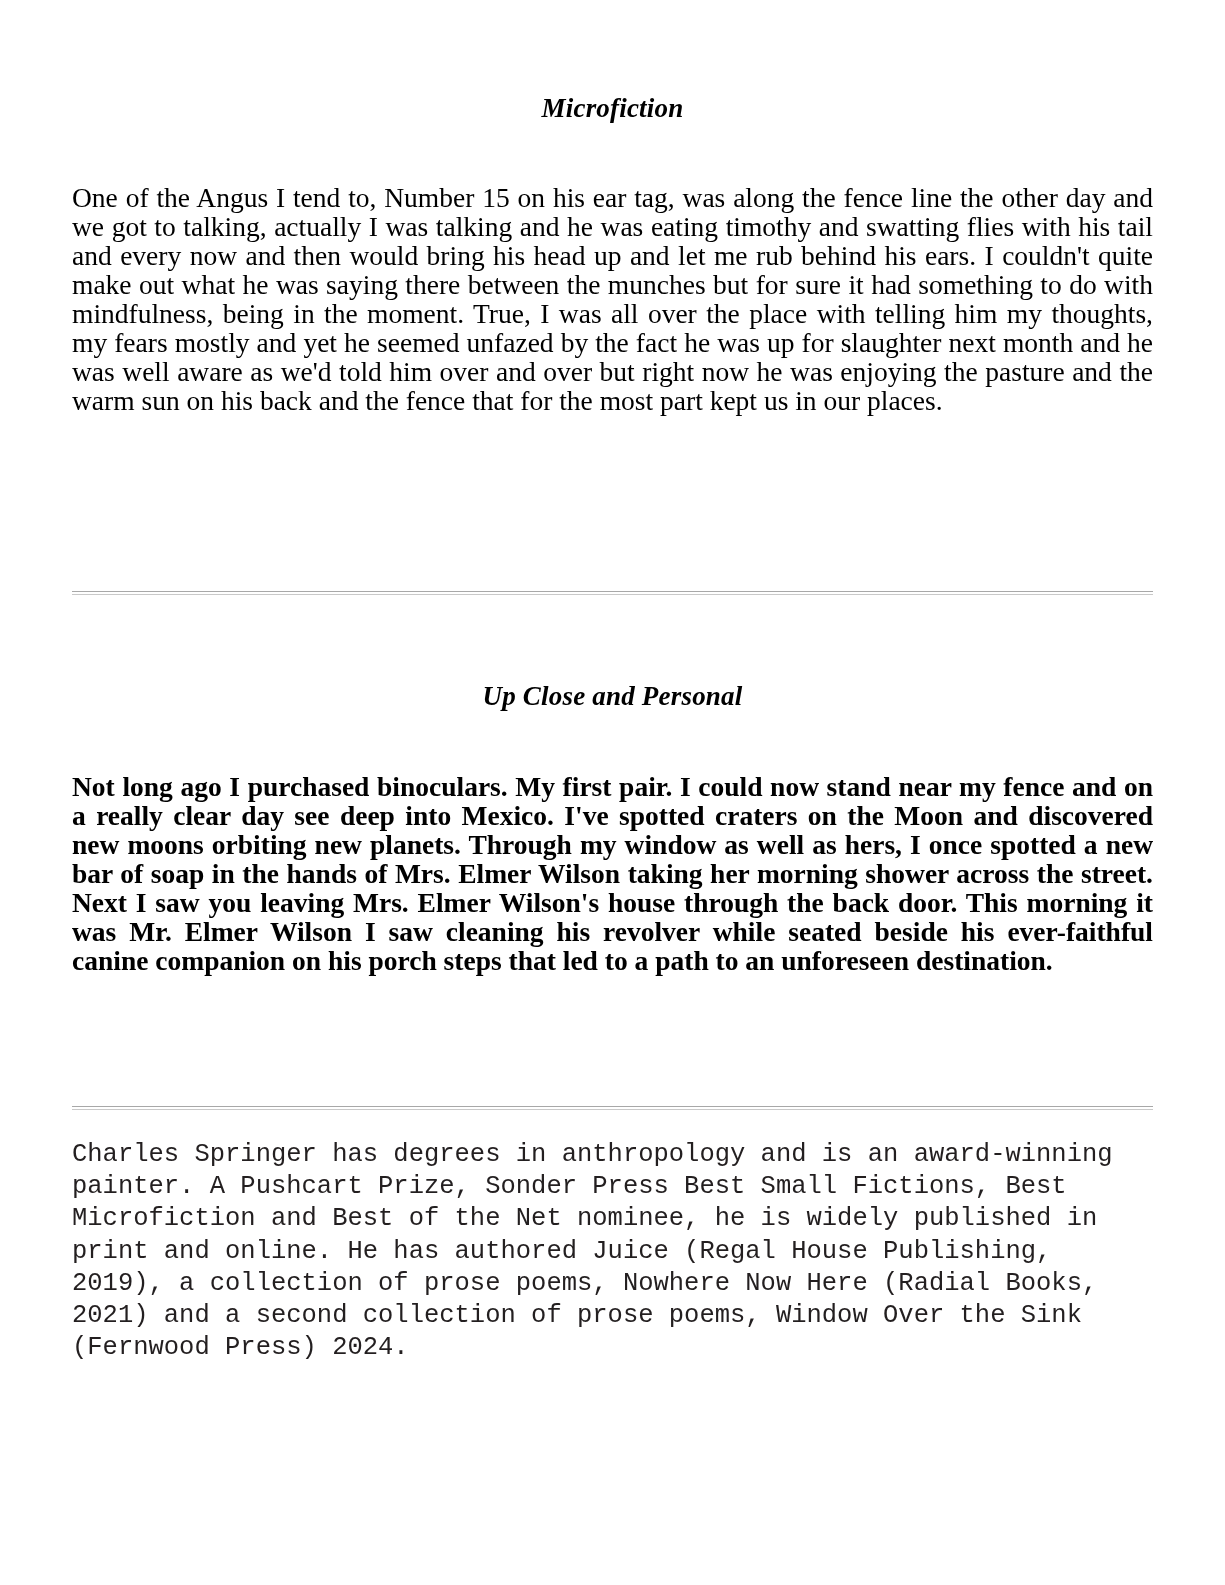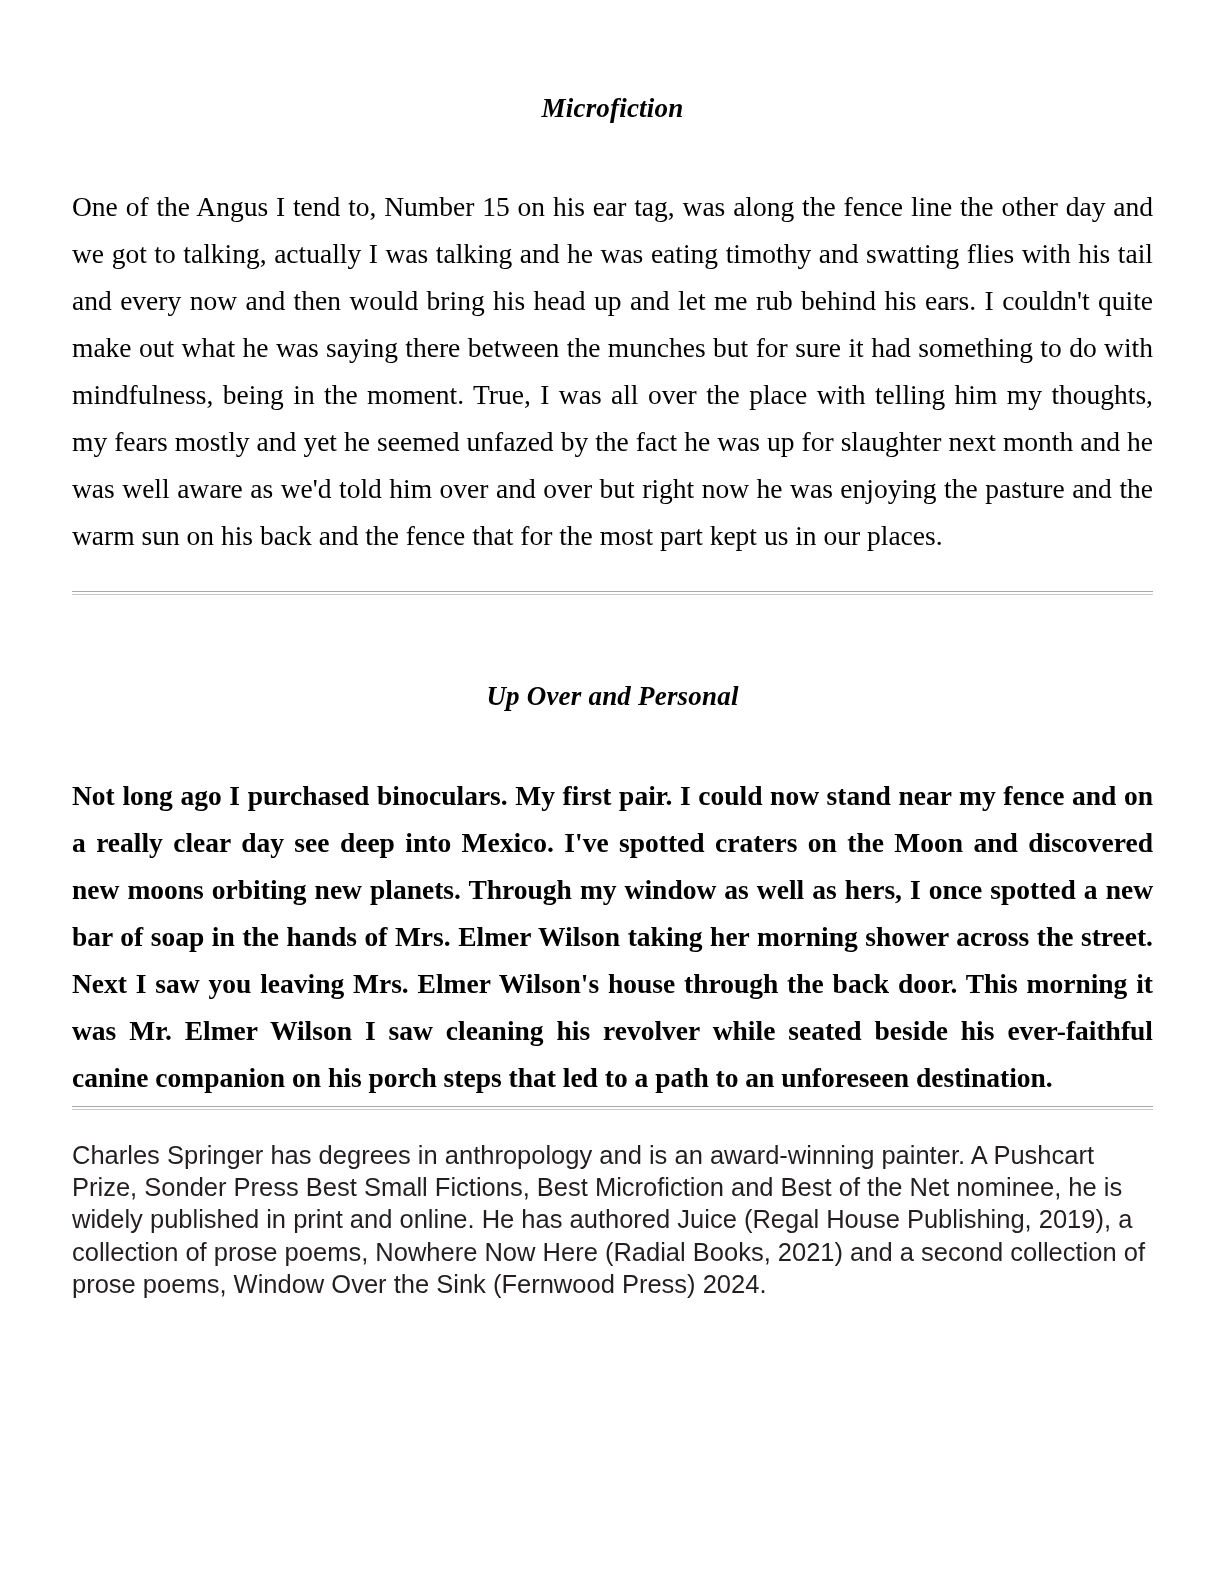--- a/index.html
+++ b/index.html
@@ -47,21 +47,21 @@
   .title-2 {
     position: absolute;
     left: 72px;
     top: 662px;
     width: 1081px;
   }
 
   .body-text {
     font-family: "Liberation Serif", "DejaVu Serif", serif;
     font-size: 27.5px;
-    line-height: 47px;
+    line-height: 29px;
     text-align: justify;
     text-justify: inter-word;
     color: #000000;
     margin: 0;
     -webkit-hyphens: none;
     hyphens: none;
     word-spacing: 0px;
   }
 
   .para-1 {
@@ -93,40 +93,40 @@
   }
 
   .rule-1 { top: 591px; }
   .rule-2 { top: 1106px; }
 
   .bio-text {
     position: absolute;
     left: 72px;
     top: 1139px;
     width: 1075px;
-    font-family: Liberation Sans, sans-serif;
+    font-family: Liberation Mono, monospace;
     font-size: 25.5px;
     line-height: 32.2px;
     text-align: left;
     color: #231f20;
     margin: 0;
   }
 </style>
 </head>
 <body>
 
 <div class="page">
 
   <h1 class="piece-title title-1">Microfiction</h1>
 
   <p class="body-text para-1">One of the Angus I tend to, Number 15 on his ear tag, was along the fence line the other day and we got to talking, actually I was talking and he was eating timothy and swatting flies with his tail and every now and then would bring his head up and let me rub behind his ears. I couldn't quite make out what he was saying there between the munches but for sure it had something to do with mindfulness, being in the moment. True, I was all over the place with telling him my thoughts, my fears mostly and yet he seemed unfazed by the fact he was up for slaughter next month and he was well aware as we'd told him over and over but right now he was enjoying the pasture and the warm sun on his back and the fence that for the most part kept us in our places.</p>
 
   <hr class="rule rule-1">
 
-  <h1 class="piece-title title-2">Up Over and Personal</h1>
+  <h1 class="piece-title title-2">Up Close and Personal</h1>
 
   <p class="body-text para-2">Not long ago I purchased binoculars. My first pair. I could now stand near my fence and on a really clear day see deep into Mexico. I've spotted craters on the Moon and discovered new moons orbiting new planets. Through my window as well as hers, I once spotted a new bar of soap in the hands of Mrs. Elmer Wilson taking her morning shower across the street. Next I saw you leaving Mrs. Elmer Wilson's house through the back door. This morning it was Mr. Elmer Wilson I saw cleaning his revolver while seated beside his ever-faithful canine companion on his porch steps that led to a path to an unforeseen destination.</p>
 
   <hr class="rule rule-2">
 
   <p class="bio-text">Charles Springer has degrees in anthropology and is an award-winning painter. A Pushcart Prize, Sonder Press Best Small Fictions, Best Microfiction and Best of the Net nominee, he is widely published in print and online. He has authored Juice (Regal House Publishing, 2019), a collection of prose poems, Nowhere Now Here (Radial Books, 2021) and a second collection of prose poems, Window Over the Sink (Fernwood Press) 2024.</p>
 
 </div>
 
 </body></html>

